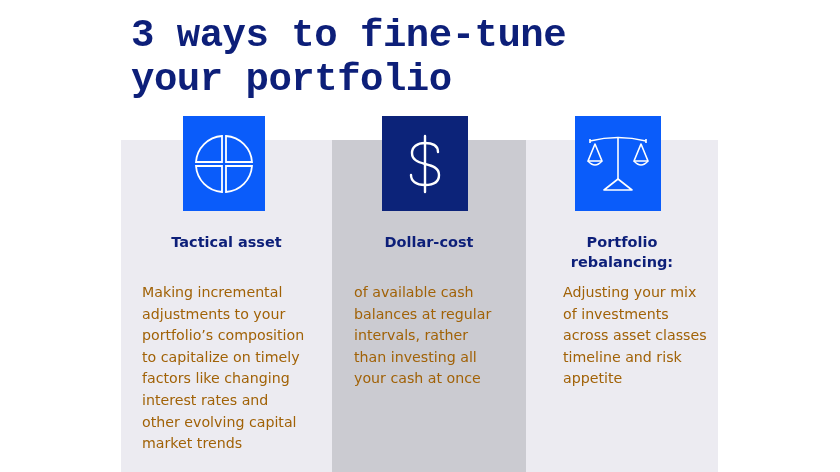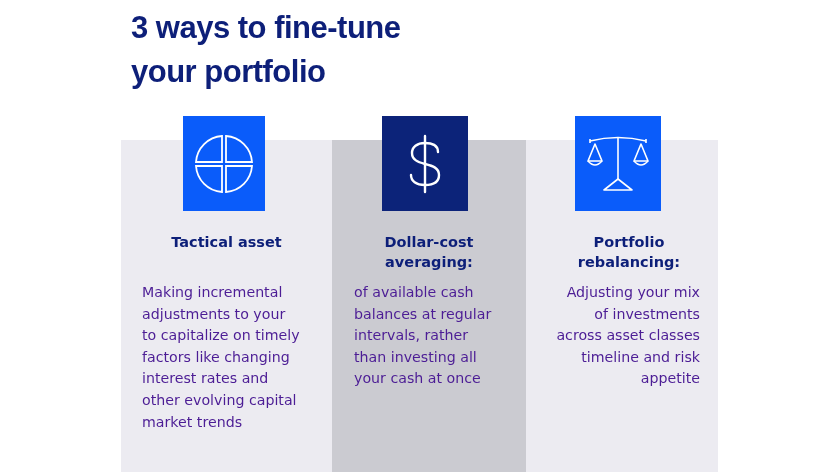--- a/index.html
+++ b/index.html
@@ -1,23 +1,23 @@
 <!DOCTYPE html>
 <html><head>
 <meta charset="utf-8">
 <style>
   * { box-sizing: border-box; margin: 0; padding: 0; }
   html, body { width: 840px; height: 472px; overflow: hidden; background: #ffffff; }
   body { position: relative; font-family: "Liberation Sans", "DejaVu Sans", sans-serif; }
 
   .title {
-    position: absolute; left: 131px; top: 6px;
-    font-family: Liberation Sans, sans-serif;
+    position: absolute; left: 131px; top: 14px;
+    font-family: Liberation Mono, monospace;
     font-weight: bold; color: #0d1f79;
-    font-size: 31px; line-height: 44px; letter-spacing: -0.5px;
+    font-size: 39px; line-height: 44px; letter-spacing: -0.5px;
   }
 
   .panel { position: absolute; top: 140px; height: 332px; }
   .panel.p1 { left: 121px; width: 211px; background: #ecebf1; }
   .panel.p2 { left: 332px; width: 194px; background: #cbcbd1; }
   .panel.p3 { left: 526px; width: 192px; background: #ecebf1; }
 
   .iconbox {
     position: absolute; top: 116px; height: 95px;
     display: flex; align-items: center; justify-content: center;
@@ -26,30 +26,30 @@
   .iconbox.i2 { left: 382px; width: 86px; background: #0c2379; }
   .iconbox.i3 { left: 575px; width: 86px; background: #0a5cfa; }
 
   .heading {
     position: absolute; top: 232px;
     font-family: "DejaVu Sans", sans-serif; font-weight: bold;
     color: #0d1f79; font-size: 14.5px; line-height: 20px; text-align: center;
   }
   .heading.h1 { left: 121px; width: 211px; }
   .heading.h2 { left: 332px; width: 194px; }
-  .heading.h3 { left: 526px; width: 192px; margin-left: 7px; }
+  .heading.h3 { left: 526px; width: 192px; }
 
   .body {
     position: absolute; top: 282px;
     font-family: "DejaVu Sans", sans-serif;
-    color: #4c1d95; font-size: 14.2px; line-height: 21.6px;
+    color: #a16207; font-size: 14.2px; line-height: 21.6px;
   }
   .body.b1 { left: 142px; width: 190px; }
   .body.b2 { left: 354px; width: 172px; }
-  .body.b3 { left: 525px; width: 175px; text-align: right; }
+  .body.b3 { left: 563px; width: 175px; }
   .line { display: block; white-space: nowrap; }
 </style>
 </head>
 <body>
 
 <h1 class="title">
   <span class="line">3 ways to fine-tune</span>
   <span class="line">your portfolio</span>
 </h1>
 
@@ -88,30 +88,30 @@
 
     <path d="M32 44 L18 55 L46 55 Z"></path>
   </svg>
 </div>
 
 <h2 class="heading h1">
   <span class="line">Tactical asset</span>
 </h2>
 <h2 class="heading h2">
   <span class="line">Dollar-cost</span>
-  <span class="line">averaging:</span>
 </h2>
 <h2 class="heading h3">
   <span class="line">Portfolio</span>
   <span class="line">rebalancing:</span>
 </h2>
 
 <p class="body b1">
   <span class="line">Making incremental</span>
   <span class="line">adjustments to your</span>
+  <span class="line">portfolio’s composition</span>
   <span class="line">to capitalize on timely</span>
   <span class="line">factors like changing</span>
   <span class="line">interest rates and</span>
   <span class="line">other evolving capital</span>
   <span class="line">market trends</span>
 </p>
 <p class="body b2">
   <span class="line">of available cash</span>
   <span class="line">balances at regular</span>
   <span class="line">intervals, rather</span>

